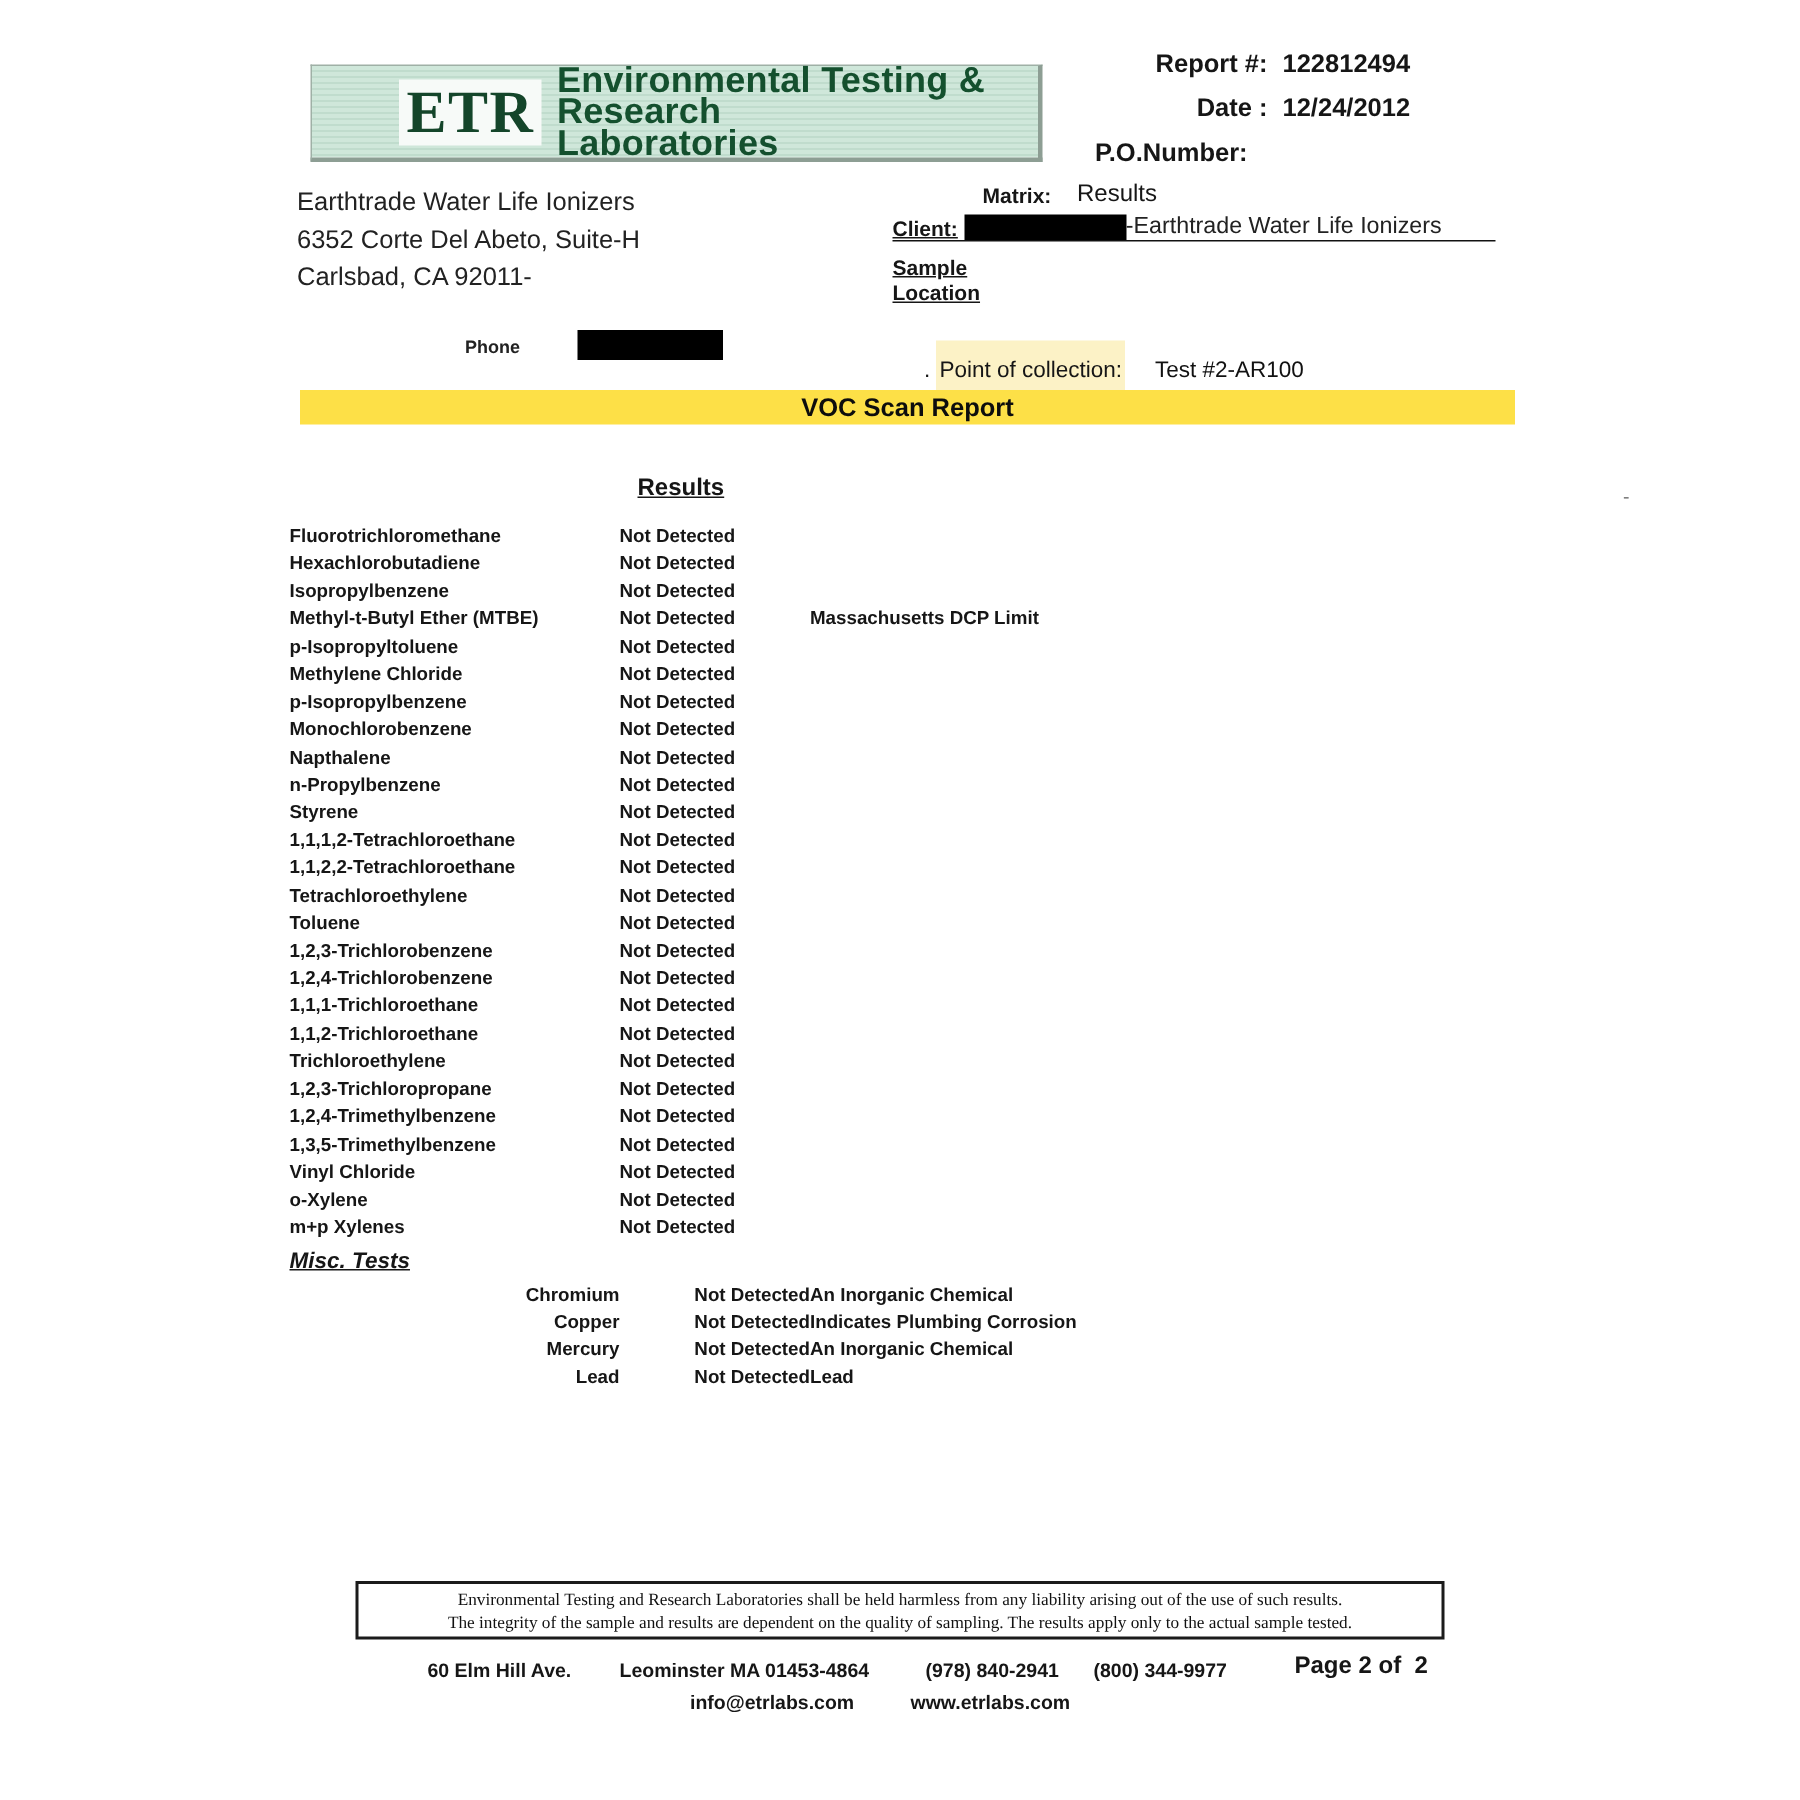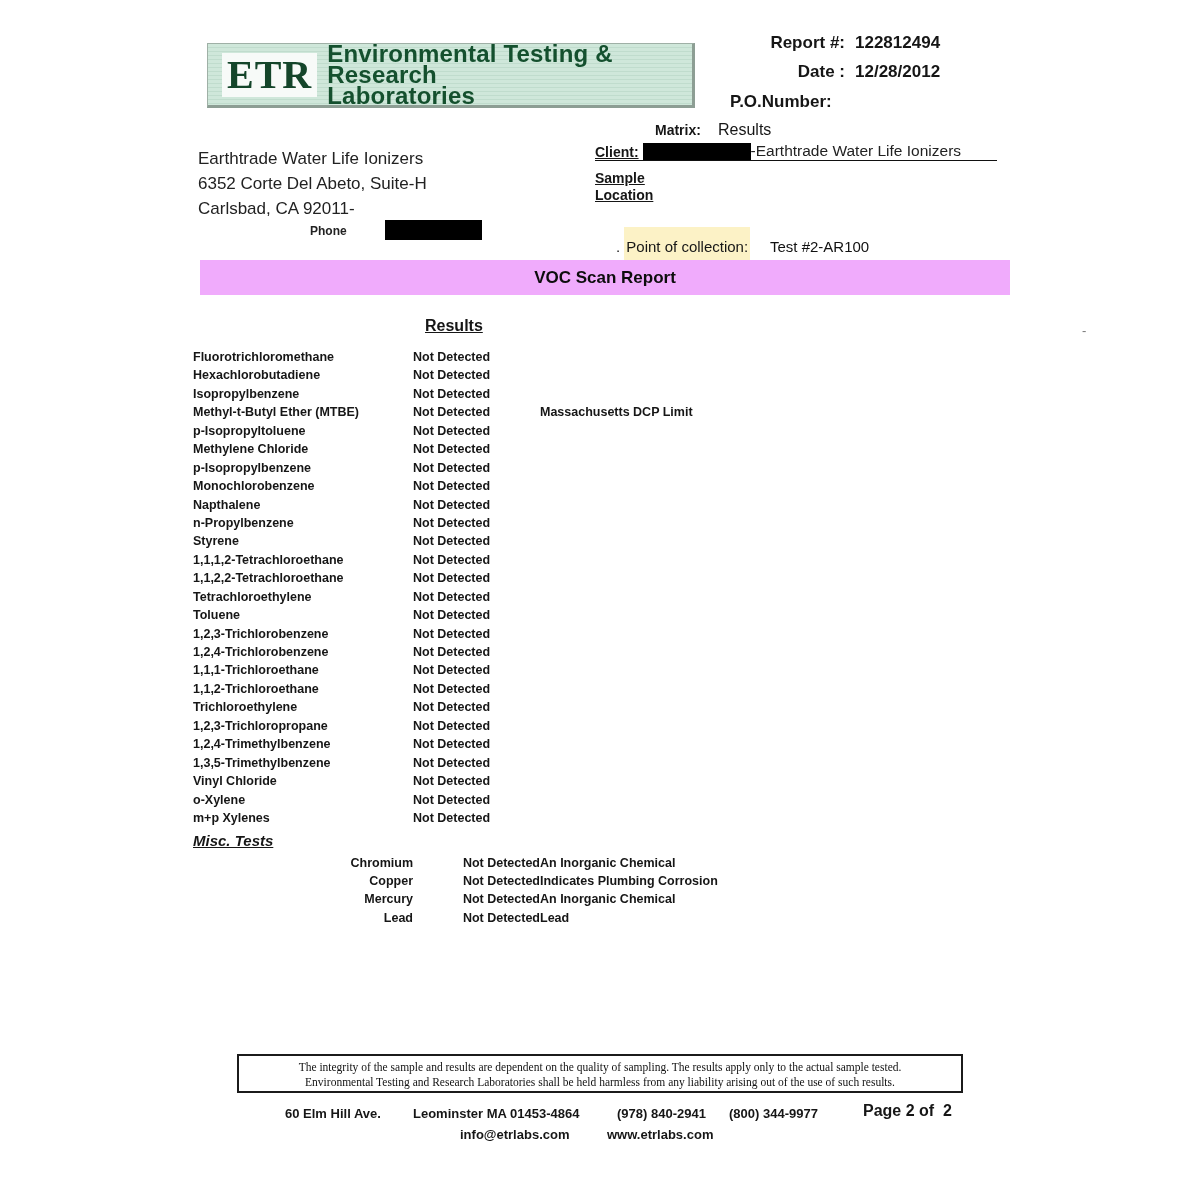--- a/index.html
+++ b/index.html
@@ -20,38 +20,38 @@
     background: repeating-linear-gradient(180deg, #cfe7da 0px, #cfe7da 3px, #c0dccd 3px, #c0dccd 4px);
     border: 1px solid #9fb0a6;
     border-right: 3px solid #8d9e94;
     border-bottom: 3px solid #8d9e94;
     display: flex; align-items: center;
     padding-left: 14px;
   }
   .logo-etr {
     font-family: "Liberation Serif", serif;
     font-weight: 700; font-size: 40px; letter-spacing: 1px;
-    color: #14452a; background: #f7faf8; padding: 0 5px; line-height: 44px;
+    color: #14452a; background: #f7faf8; padding: 0 5px; line-height: 44px; margin-left: 44px;
   }
   .logo-text {
     margin-left: 10px; font-weight: 700; font-size: 24px; line-height: 21px;
     color: #14502e; letter-spacing: .2px;
   }
 
   
   .meta-label { font-weight: 700; font-size: 17px; }
   .meta-value { font-weight: 700; font-size: 17px; }
   .r-report-lbl { right: 355px; top: 33px; }
   .r-report-val { left: 855px; top: 33px; }
   .r-date-lbl   { right: 355px; top: 62px; }
   .r-date-val   { left: 855px; top: 62px; }
   .r-po         { left: 730px; top: 92px; font-weight:700; font-size:17px; }
 
   
-  .addr { left: 198px; top: 122px; font-size: 17px; line-height: 25px; font-weight: 500; color:#222;margin-top:24px; }
+  .addr { left: 198px; top: 122px; font-size: 17px; line-height: 25px; font-weight: 500; color:#222; }
 
   
   .matrix-lbl { left: 655px; top: 122px; font-weight: 700; font-size: 14px; }
   .matrix-val { left: 718px; top: 121px; font-size: 16px; }
   .client-line { left: 595px; top: 141px; width: 402px; border-bottom: 1.5px solid #111;
                  display: flex; align-items: flex-end; height: 20px; }
   .client-lbl { font-weight: 700; font-size: 14px; text-decoration: underline; }
   .redact-client { width: 108px; height: 17px; background: #000; margin-left: 4px; }
   .client-val { font-size: 15.5px; color:#222; white-space: nowrap; }
   .sample-loc { left: 595px; top: 170px; font-weight: 700; font-size: 14px; line-height: 17px;
@@ -60,21 +60,21 @@
   
   .phone-lbl { left: 310px; top: 224px; font-weight: 700; font-size: 12px; color:#222; }
   .redact-phone { left: 385px; top: 220px; width: 97px; height: 20px; background: #000; }
 
   
   .poc { left: 616px; top: 238px; font-size: 15px; }
   .poc .hl { background: #fcf2c6; padding: 11px 2px; }
   .poc .val { color: #111; padding-left: 16px; }
 
   
-  .voc-bar { left: 200px; top: 260px; width: 810px; height: 35px; background: #f0abfc;
+  .voc-bar { left: 200px; top: 260px; width: 810px; height: 23px; background: #fde047;
              display:flex; align-items:center; justify-content:center; }
   .voc-bar span { font-weight: 700; font-size: 17px; color: #0d0d0d; }
 
   
   .results-hdr { left: 425px; top: 317px; font-weight: 700; font-size: 16px;
                  text-decoration: underline; }
   .stray-dash { left: 1082px; top: 323px; font-size: 13px; color:#777; }
 
   .vtable { left: 193px; top: 350px; width: 820px; }
   .vrow { display: flex; height: 18.45px; align-items: flex-start; }
@@ -112,21 +112,21 @@
     <span class="logo-etr">ETR</span>
     <span class="logo-text">
       <span>Environmental Testing &amp; Research</span><br>
       <span>Laboratories</span>
     </span>
   </div>
 
   <div class="abs meta-label r-report-lbl">Report #:</div>
   <div class="abs meta-value r-report-val">122812494</div>
   <div class="abs meta-label r-date-lbl">Date :</div>
-  <div class="abs meta-value r-date-val">12/28/2012</div>
+  <div class="abs meta-value r-date-val">12/24/2012</div>
   <div class="abs r-po">P.O.Number:</div>
 
   <div class="abs addr">
     <div>Earthtrade Water Life Ionizers</div>
     <div>6352 Corte Del Abeto, Suite-H</div>
     <div>Carlsbad, CA  92011-</div>
   </div>
 
   <div class="abs matrix-lbl">Matrix:</div>
   <div class="abs matrix-val">Results</div>
@@ -307,22 +307,22 @@
         <span class="c3">An Inorganic Chemical</span>
       </div>
       <div class="vrow">
         <span class="c1">Lead</span>
         <span class="c2">Not Detected</span>
         <span class="c3">Lead</span>
       </div>
     </div>
 
   <div class="abs disclaimer">
+    <div>Environmental Testing and Research Laboratories shall be held harmless from any liability arising out of the use of such results.</div>
     <div>The integrity of the sample and results are dependent on the quality of sampling. The results apply only to the actual sample tested.</div>
-    <div>Environmental Testing and Research Laboratories shall be held harmless from any liability arising out of the use of such results.</div>
   </div>
 
   <div class="abs f-bold f-addr">60 Elm Hill Ave.</div>
   <div class="abs f-bold f-city">Leominster MA 01453-4864</div>
   <div class="abs f-bold f-ph1">(978) 840-2941</div>
   <div class="abs f-bold f-ph2">(800) 344-9977</div>
   <div class="abs f-page">Page 2 of  2</div>
   <div class="abs f-bold f-email">info@etrlabs.com</div>
   <div class="abs f-bold f-web">www.etrlabs.com</div>
 

